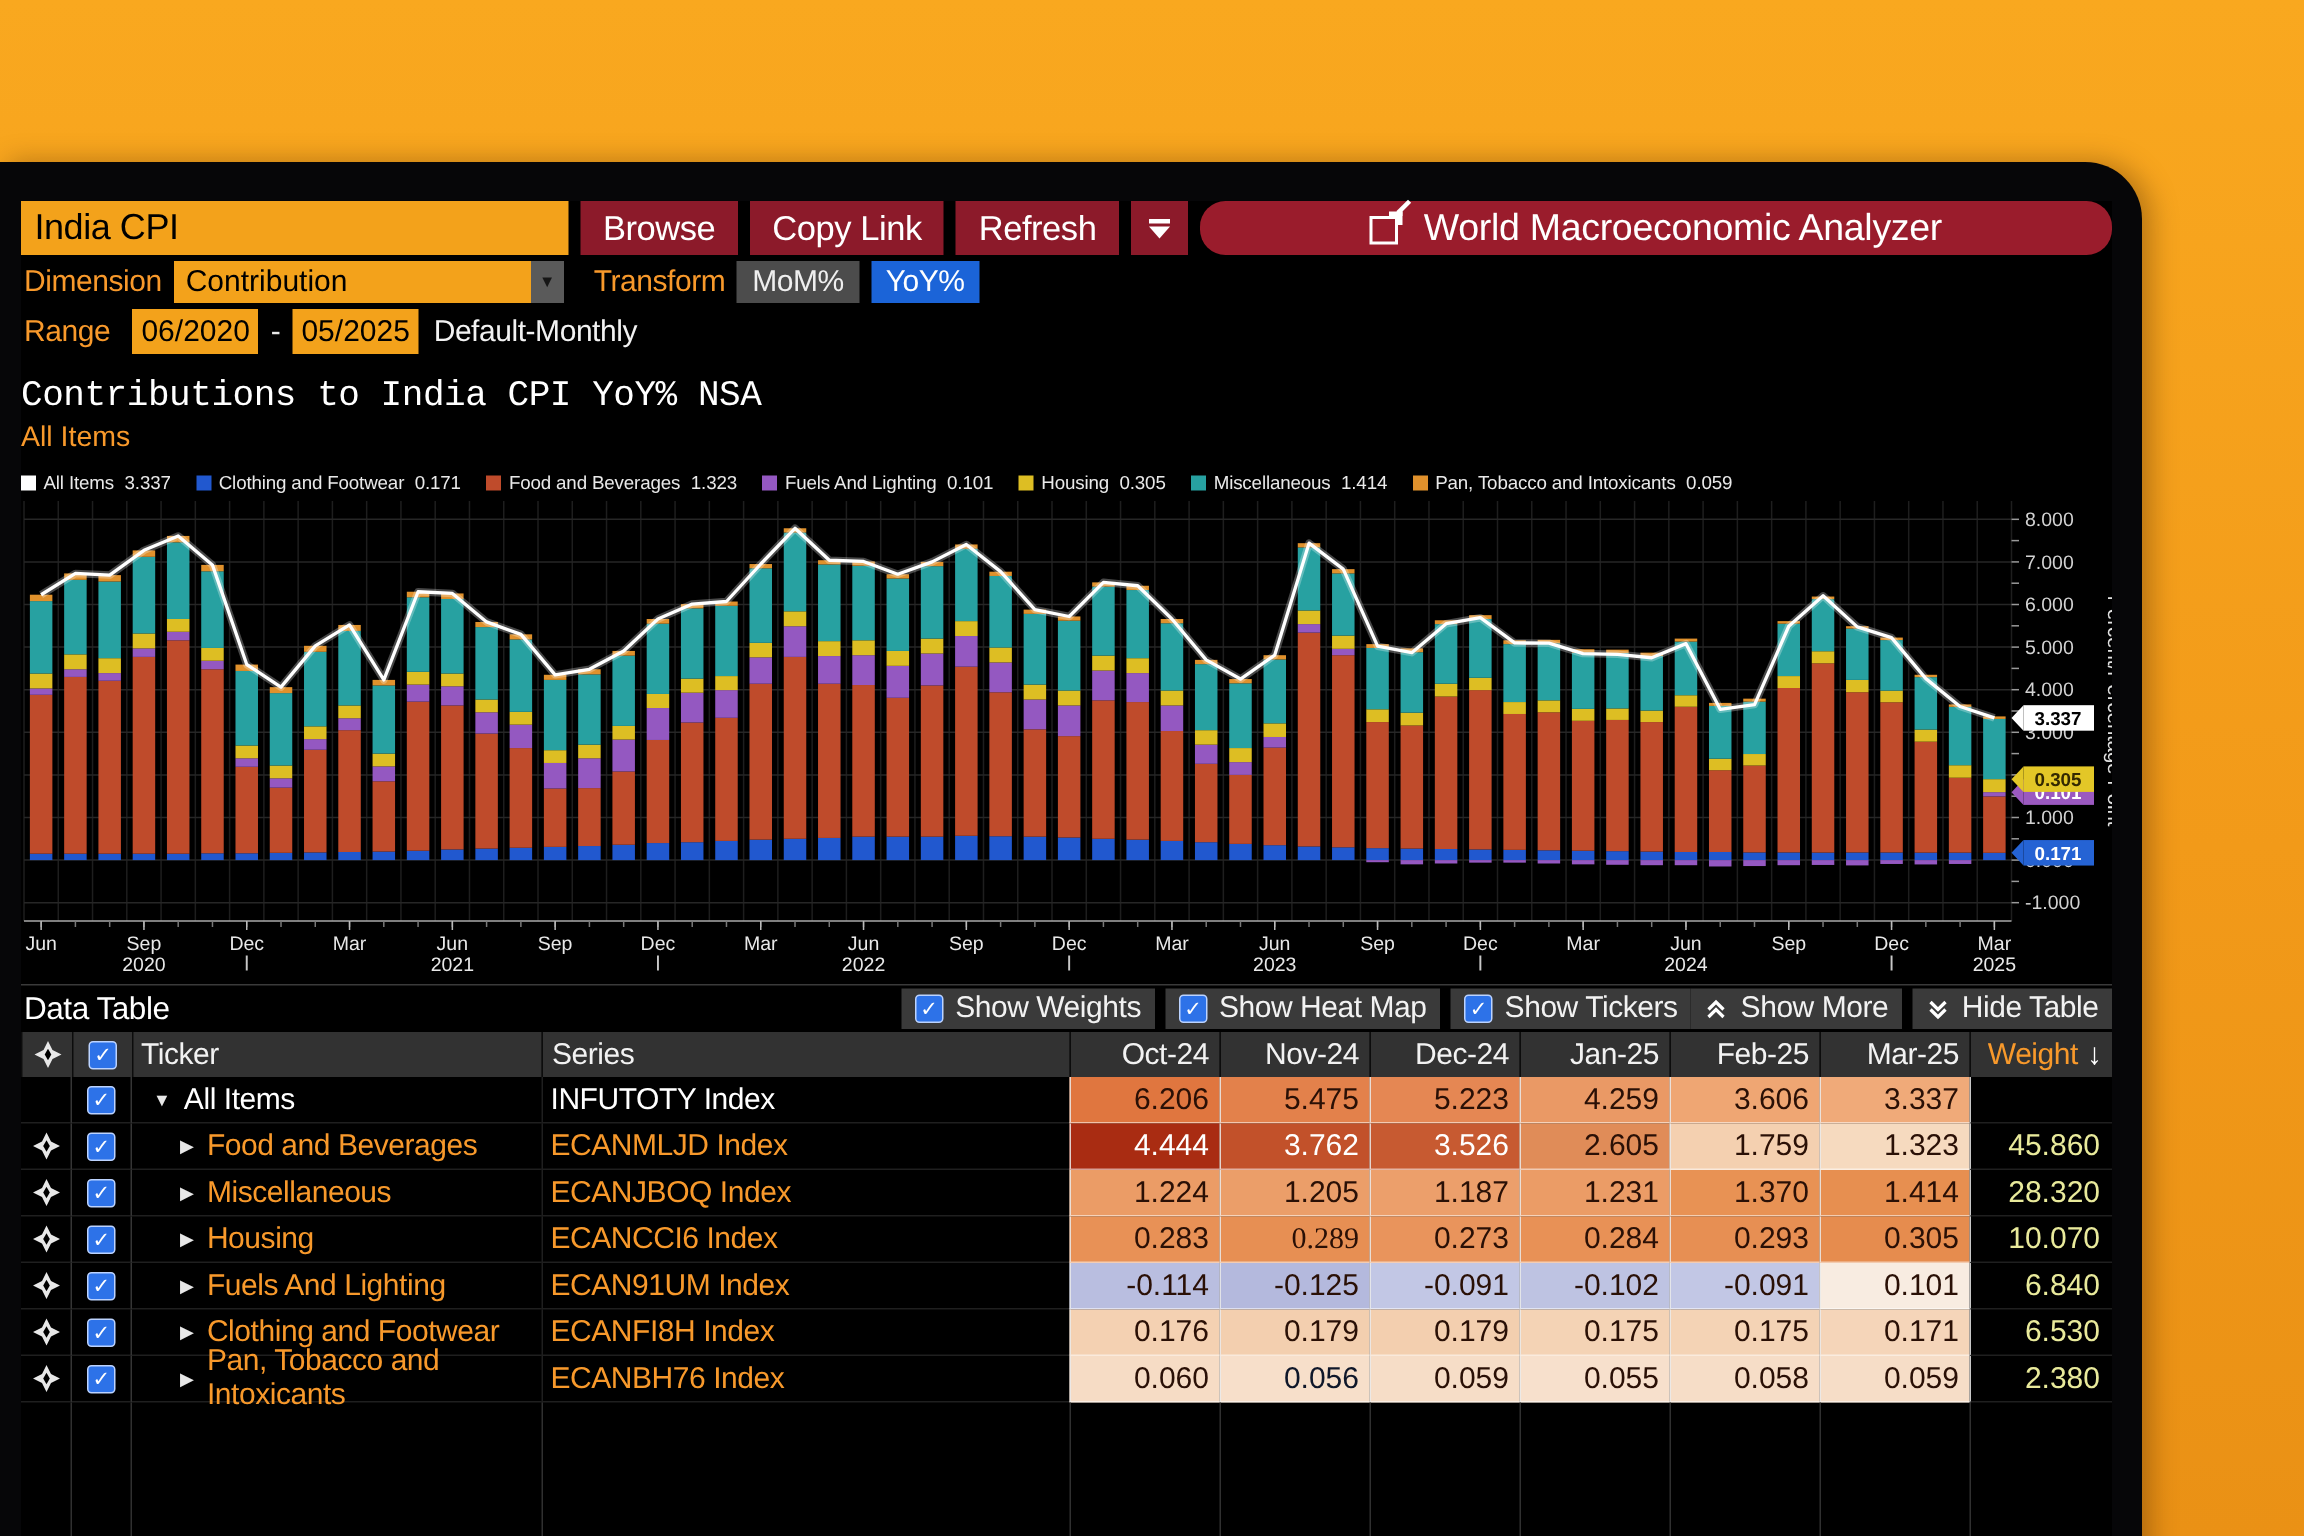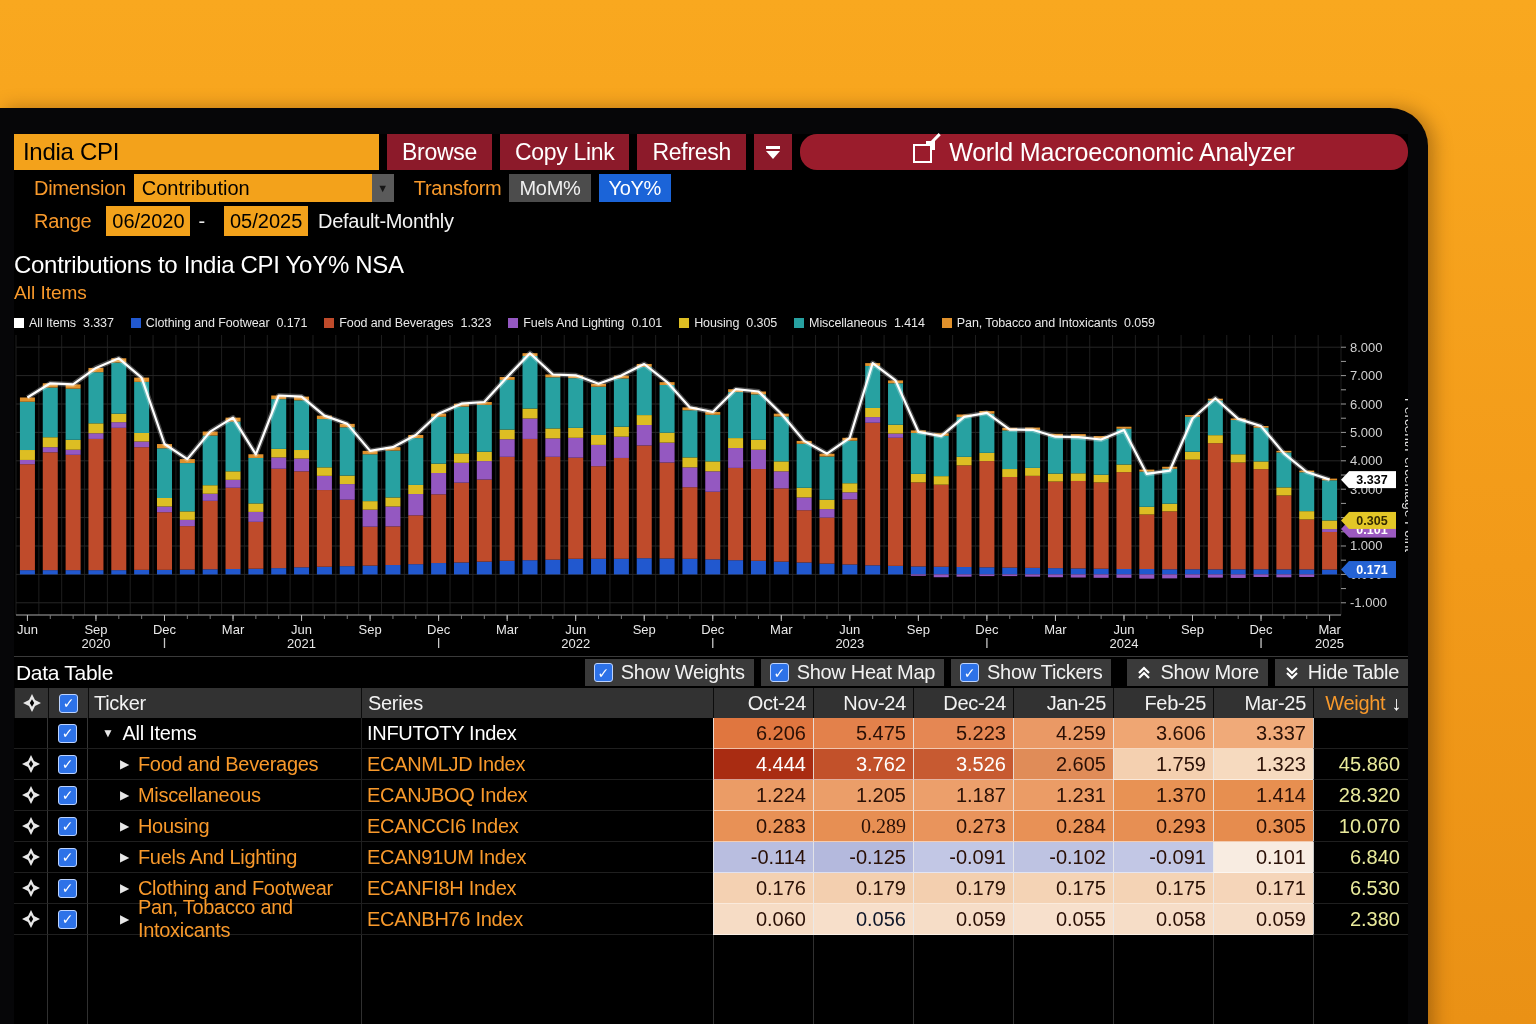--- a/index.html
+++ b/index.html
@@ -33,47 +33,47 @@
   .export-ic .box{position:absolute;left:0;bottom:0;width:15px;height:15px;border:2.5px solid #fff;}
   .export-ic .arr{position:absolute;right:0;top:0;width:11px;height:11px;}
   .export-ic .arr:before{content:"";position:absolute;right:0;top:0;width:9px;height:3px;background:#fff;}
   .export-ic .arr:after{content:"";position:absolute;right:0;top:0;width:3px;height:9px;background:#fff;}
   .export-ic .diag{position:absolute;right:2px;top:2px;width:11px;height:3px;background:#fff;transform:rotate(135deg);transform-origin:right top;}
 
   
   .crow{display:flex;align-items:center;gap:8px;flex:none;}
   .row2{height:28px;margin-top:4px;}
   .row3{height:30px;margin-top:4px;}
-  .olabel{color:#f8992b;font-size:20px;letter-spacing:-.3px;padding-left:2px;margin-left:18px;}
+  .olabel{color:#f8992b;font-size:20px;letter-spacing:-.3px;padding-left:2px;}
   .dropdown{display:flex;align-items:stretch;height:28px;}
   .dd-val{background:#f3a21b;color:#000;font-size:20px;display:flex;align-items:center;padding:0 8px;width:222px;}
   .dd-arrow{background:#5a5a5a;width:22px;display:flex;align-items:center;justify-content:center;color:#161616;font-size:11px;}
   .chip{background:#4c4c4c;color:#efefef;font-size:20px;display:flex;align-items:center;padding:0 10px;height:28px;letter-spacing:-.3px;}
   .chip.sel{background:#1b64d8;color:#fff;}
-  .date-input{background:#f3a21b;border:none;color:#000;font:400 20px "Liberation Sans",sans-serif;width:84px;text-align:center;padding:0;height:30px;outline:none;margin-left:11px;}
+  .date-input{background:#f3a21b;border:none;color:#000;font:400 20px "Liberation Sans",sans-serif;width:84px;text-align:center;padding:0;height:30px;outline:none;}
   .dash{color:#e8e8e8;font-size:20px;}
   .freq{color:#f2f2f2;font-size:20px;letter-spacing:-.3px;margin-left:2px;}
 
   
-  .ch-title{font-size:24px;color:#fff;margin-top:15px;letter-spacing:-.3px;flex:none;}
+  .ch-title{font-size:24px;color:#fff;margin-top:15px;letter-spacing:-.3px;flex:none;font-family:Liberation Mono, monospace;}
   .ch-sub{display:flex;justify-content:space-between;align-items:baseline;margin-top:3px;flex:none;}
   .ch-sub .left{color:#f8992b;font-size:19px;}
   .ch-sub .right{color:#f0f0f0;font-size:19px;letter-spacing:-.3px;}
 
   
   .legend{display:flex;gap:17px;align-items:center;margin-top:11px;flex:none;height:16px;}
   .lg-item{display:flex;align-items:center;gap:5px;font-size:12.5px;color:#e9e9e9;letter-spacing:-.1px;}
   .lg-sw{width:10px;height:10px;flex:none;}
   .lg-val{margin-left:2px;}
 
   
   .chart-wrap{flex:none;margin-top:2px;}
 
   
-  .dt-bar{height:31px;display:flex;align-items:center;border-top:1px solid #3a3a3a;margin-top:1px;flex:none;gap:16px;}
+  .dt-bar{height:31px;display:flex;align-items:center;border-top:1px solid #3a3a3a;margin-top:1px;flex:none;gap:0;}
   .dt-title{color:#fff;font-size:21px;letter-spacing:-.3px;margin-right:auto;padding-left:2px;}
   .tchip{background:#3a3a3a;height:27px;display:flex;align-items:center;gap:8px;padding:0 9px;font-size:20px;color:#f2f2f2;letter-spacing:-.3px;}
   .cbx{width:19px;height:19px;background:#2d72e8;border:1px solid #bcd3ff;border-radius:3px;display:flex;align-items:center;justify-content:center;color:#fff;font-size:14px;font-weight:bold;flex:none;box-sizing:border-box;}
   .chev{width:16px;height:16px;flex:none;}
 
   #dt-grid{flex:1;display:grid;grid-template-columns:34px 40px 273px 352px repeat(6,100px) 1fr;grid-template-rows:30px repeat(7,31px) 1fr;}
   .hcell{background:#323232;color:#f2f2f2;font-size:20px;display:flex;align-items:center;letter-spacing:-.3px;border-left:1px solid #0c0c0c;box-sizing:border-box;}
   .hcell.num{justify-content:flex-end;padding-right:7px;}
   .hcell.wt{color:#f8992b;gap:6px;}
   .hcell.wt .arr{color:#fff;}

